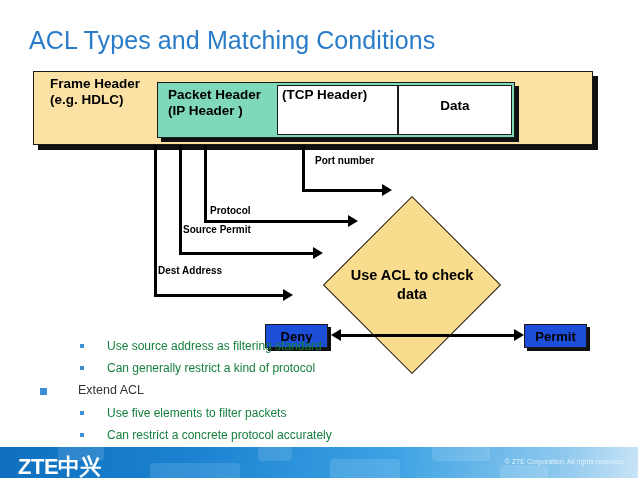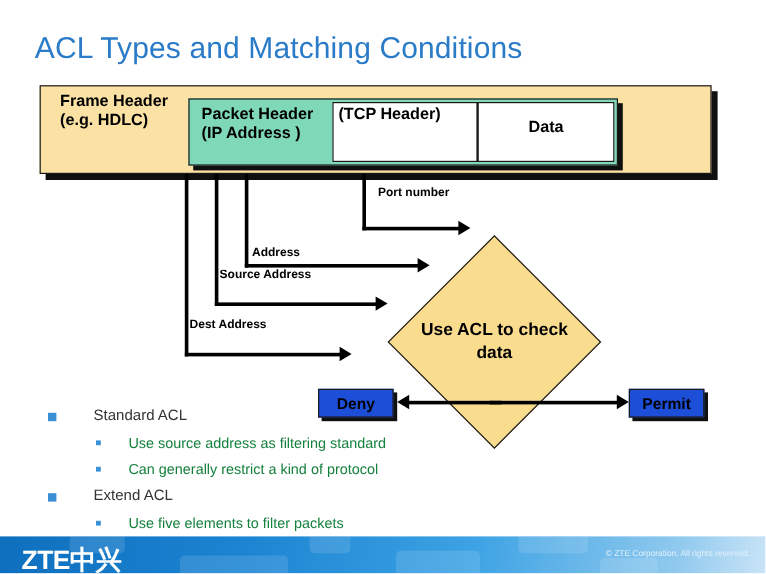--- a/index.html
+++ b/index.html
@@ -307,21 +307,21 @@
   <div id="frame-box"></div>
   <div id="frame-label">
     <div>Frame Header</div>
     <div>(e.g. HDLC)</div>
   </div>
 
   <div id="packet-shadow"></div>
   <div id="packet-box"></div>
   <div id="packet-label">
     <div>Packet Header</div>
-    <div>(IP Address )</div>
+    <div>(IP Header )</div>
   </div>
 
   <div id="segment-box"></div>
   <div id="segment-label">
     <div>(TCP Header)</div>
   </div>
   <div id="segment-divider"></div>
   <div id="data-label">Data</div>
 
   <div class="vline" style="left:154px; top:145px; height:152px;"></div>
@@ -334,22 +334,22 @@
 
   <div class="vline" style="left:204px; top:145px; height:78px;"></div>
   <div class="hline" style="left:204px; top:220px; width:145px;"></div>
   <div class="arrowhead-r" style="left:348px; top:215px;"></div>
 
   <div class="vline" style="left:302px; top:145px; height:47px;"></div>
   <div class="hline" style="left:302px; top:189px; width:81px;"></div>
   <div class="arrowhead-r" style="left:382px; top:184px;"></div>
 
   <div class="flow-label" id="lbl-port">Port number</div>
-  <div class="flow-label" id="lbl-protocol">Address</div>
-  <div class="flow-label" id="lbl-source">Source Address</div>
+  <div class="flow-label" id="lbl-protocol">Protocol</div>
+  <div class="flow-label" id="lbl-source">Source Permit</div>
   <div class="flow-label" id="lbl-dest">Dest Address</div>
 
   <div id="diamond-wrap">
     <div id="diamond"></div>
     <div id="diamond-text">
       <div>Use ACL to check</div>
       <div>data</div>
     </div>
   </div>
 
@@ -358,21 +358,20 @@
 
   <div class="hline" style="left:408px; top:334px; width:107px;"></div>
   <div class="arrowhead-r" style="left:514px; top:329px;"></div>
 
   <div class="decision-shadow" id="deny-shadow"></div>
   <div class="decision-box" id="deny-box">Deny</div>
   <div class="decision-shadow" id="permit-shadow"></div>
   <div class="decision-box" id="permit-box">Permit</div>
 
   <div id="bullets">
-    <div class="b1">Standard ACL</div>
     <div class="b2">Use source address as filtering standard</div>
     <div class="b2">Can generally restrict a kind of protocol</div>
     <div class="b1">Extend ACL</div>
     <div class="b2">Use five elements to filter packets</div>
     <div class="b2">Can restrict a concrete protocol accurately</div>
   </div>
 
   <div id="footer">
     <div class="f-deco" id="fd1"></div>
     <div class="f-deco" id="fd2"></div>

